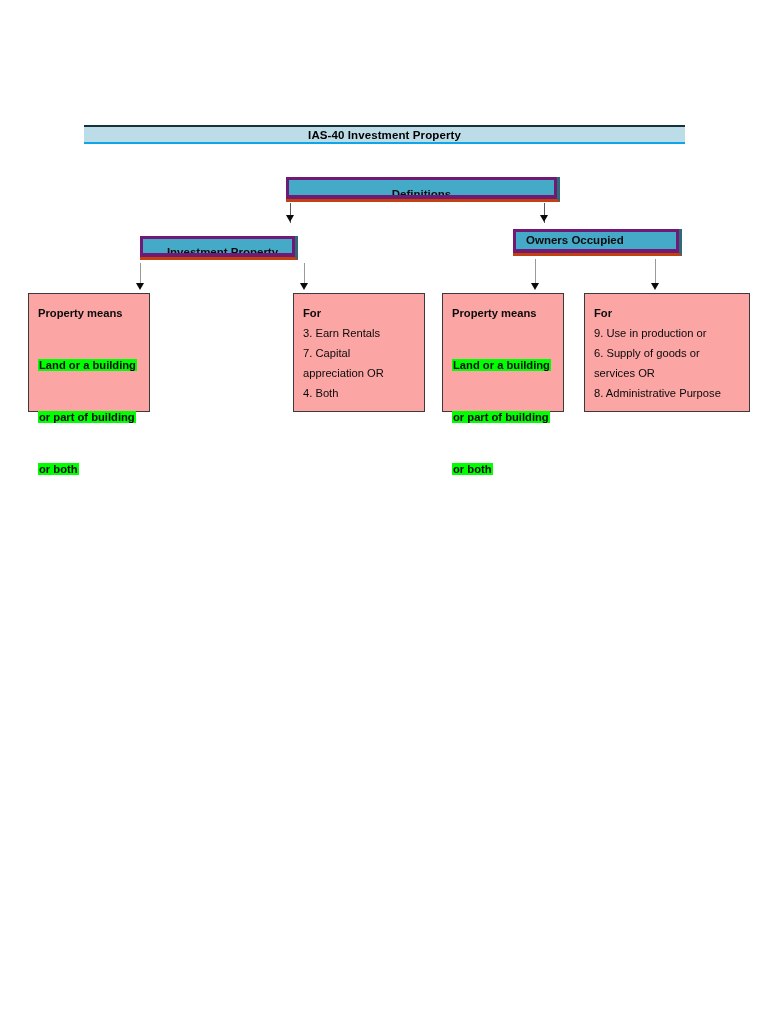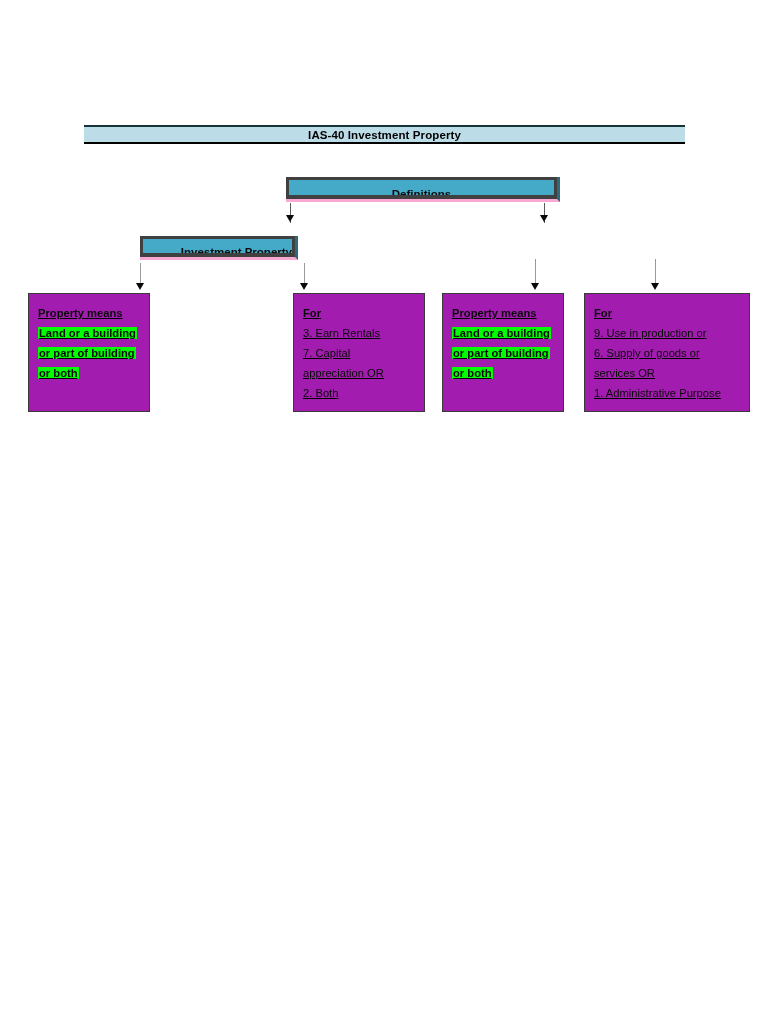--- a/index.html
+++ b/index.html
@@ -24,41 +24,41 @@
 
   
   .title-banner {
     position: absolute;
     left: 84px;
     top: 125px;
     width: 601px;
     height: 19px;
     background: #bcdde8;
     border-top: 2px solid #17333a;
-    border-bottom: 2px solid #000000;
+    border-bottom: 2px solid #0ea5e9;
     box-sizing: border-box;
     display: flex;
     align-items: center;
     justify-content: center;
   }
   .title-banner .label {
     font-size: 11.5px;
     font-weight: bold;
     color: #000000;
     letter-spacing: 0.1px;
     white-space: nowrap;
   }
 
   
   .teal-box {
     position: absolute;
     box-sizing: border-box;
-    background: #404040;
+    background: #701a75;
     border-right: 3px solid #2f6a7a;
-    border-bottom: 3px solid #f9a8d4;
+    border-bottom: 3px solid #c2410c;
     padding: 3px 3px 4px 3px;
   }
   .teal-box .inner {
     width: 100%;
     height: 100%;
     background: #45aac8;
     display: flex;
     align-items: center;
     box-sizing: border-box;
     overflow: hidden;
@@ -88,21 +88,21 @@
   }
 
   
   #box-investment-property {
     left: 140px;
     top: 236px;
     width: 158px;
     height: 24px;
   }
   #box-investment-property .inner {
-    justify-content: flex-end;
+    justify-content: center;
     align-items: flex-end;
     padding-left: 10px;
   }
   #box-investment-property .tlabel {
     position: relative;
     top: 5px;
   }
 
   
   #box-owners-occupied {
@@ -114,36 +114,36 @@
   #box-owners-occupied .inner {
     justify-content: flex-start;
     align-items: center;
     padding-left: 10px;
   }
 
   
   .detail-box {
     position: absolute;
     box-sizing: border-box;
-    background: #a21caf;
+    background: #fca5a5;
     border: 1.4px solid #3a3a3a;
     padding: 9px 8px 8px 9px;
-    text-decoration: underline;
   }
   .detail-box .line {
     font-size: 11.2px;
     color: #0a0a0a;
     line-height: 20px;
     white-space: nowrap;
   }
   .detail-box .line.head {
     font-weight: bold;
   }
   .detail-box .line.hl {
     font-weight: bold;
+    margin-top: 32px;
   }
   .detail-box .line.hl > span {
     background: #00ff00;
     padding: 0 1px;
   }
 
   #detail-box-1 { left: 28px;  top: 293px; width: 122px; height: 119px; }
   #detail-box-2 { left: 293px; top: 293px; width: 132px; height: 119px; }
   #detail-box-3 { left: 442px; top: 293px; width: 122px; height: 119px; }
   #detail-box-4 { left: 584px; top: 293px; width: 166px; height: 119px; }
@@ -195,20 +195,25 @@
     <div class="conn-line-dark" style="left:544px; top:203px; height:20px;"></div>
     <div class="arrowhead" style="left:539.5px; top:215px;"></div>
   </div>
 
   <div class="teal-box" id="box-investment-property">
     <div class="inner">
       <span class="tlabel">Investment Property</span>
     </div>
   </div>
 
+  <div class="teal-box" id="box-owners-occupied">
+    <div class="inner">
+      <span class="tlabel">Owners Occupied</span>
+    </div>
+  </div>
 
   <div class="conn">
     <div class="conn-line-light" style="left:140px; top:263px; height:22px;"></div>
     <div class="arrowhead" style="left:135.5px; top:283px;"></div>
   </div>
 
   <div class="conn">
     <div class="conn-line-light" style="left:304px; top:263px; height:22px;"></div>
     <div class="arrowhead" style="left:299.5px; top:283px;"></div>
   </div>
@@ -227,29 +232,29 @@
       <div class="line head">Property means</div>
       <div class="line hl"><span>Land or a building</span></div>
       <div class="line hl"><span>or part of building</span></div>
       <div class="line hl"><span>or both</span></div>
     </div>
   <div class="detail-box" id="detail-box-2">
       <div class="line head">For</div>
       <div class="line">3. Earn Rentals</div>
       <div class="line">7. Capital</div>
       <div class="line">appreciation OR</div>
-      <div class="line">2. Both</div>
+      <div class="line">4. Both</div>
     </div>
   <div class="detail-box" id="detail-box-3">
       <div class="line head">Property means</div>
       <div class="line hl"><span>Land or a building</span></div>
       <div class="line hl"><span>or part of building</span></div>
       <div class="line hl"><span>or both</span></div>
     </div>
   <div class="detail-box" id="detail-box-4">
       <div class="line head">For</div>
       <div class="line">9. Use in production or</div>
       <div class="line">6. Supply of goods or</div>
       <div class="line">services OR</div>
-      <div class="line">1. Administrative Purpose</div>
+      <div class="line">8. Administrative Purpose</div>
     </div>
 
 </div>
 
 </body></html>

